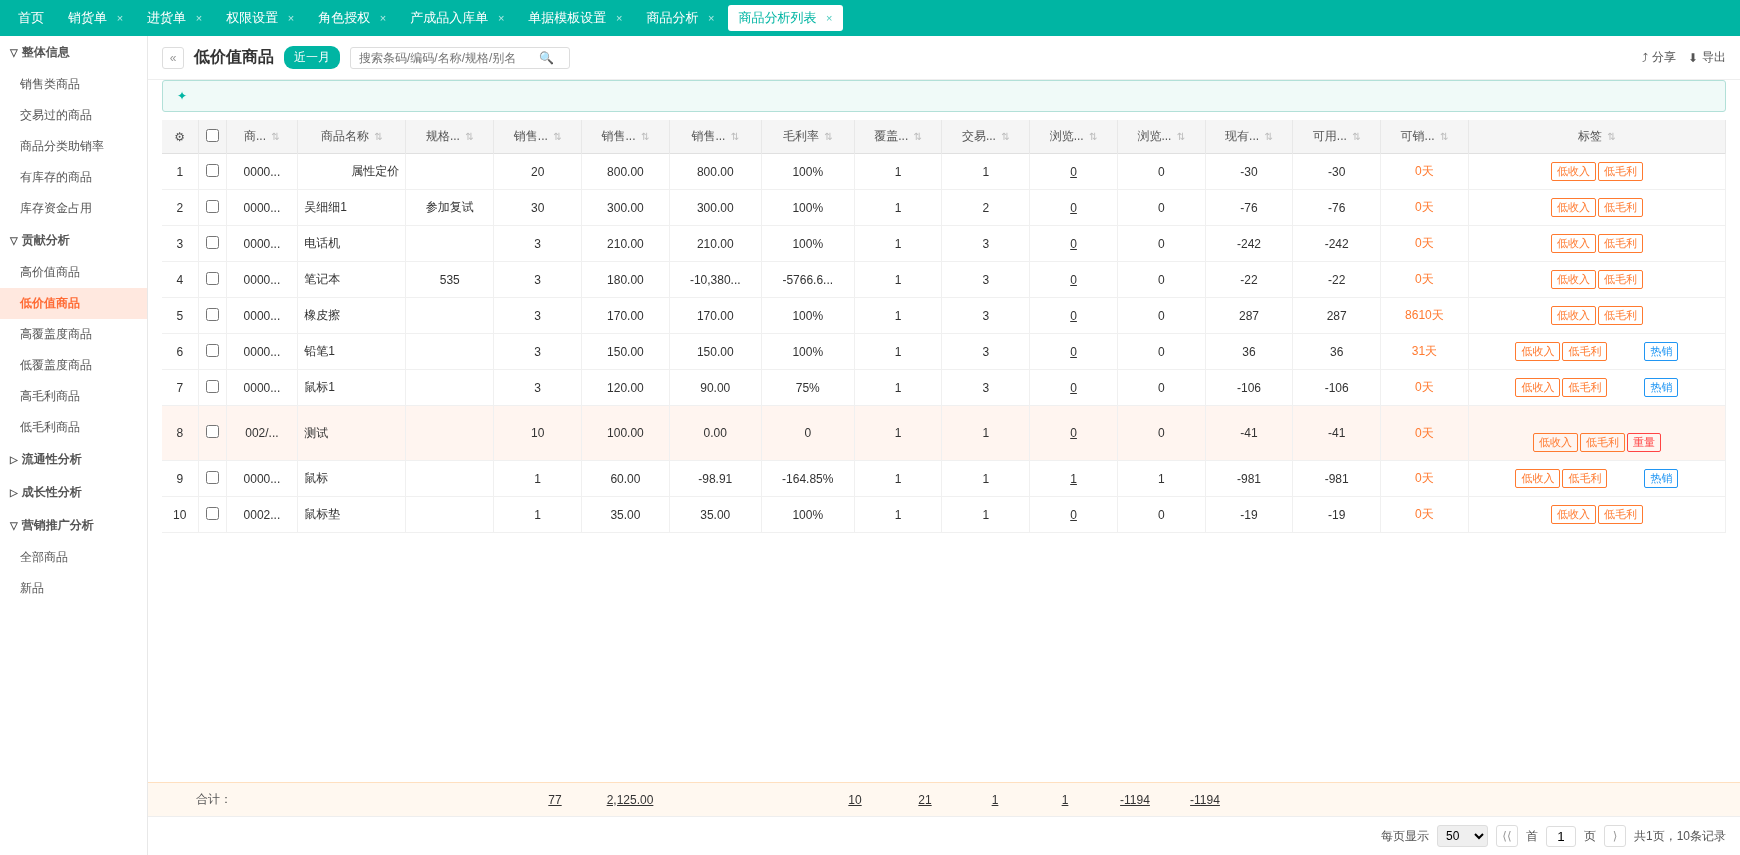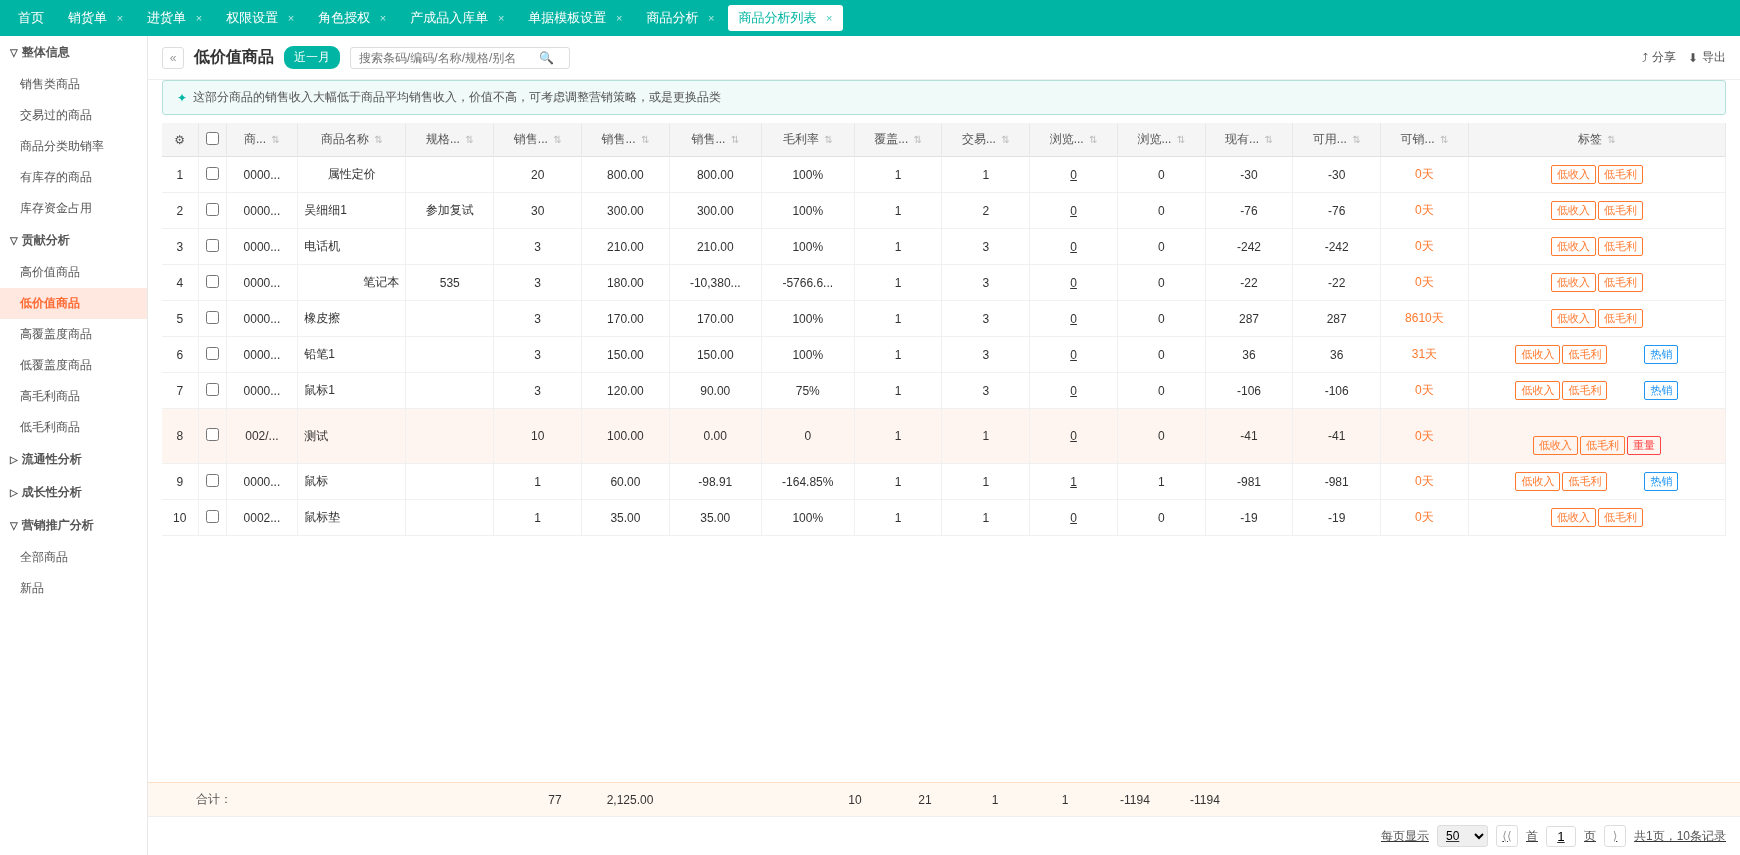--- a/index.html
+++ b/index.html
@@ -216,34 +216,34 @@
       padding-right: 10px;
     }
     .footer-cells {
       display: flex;
       flex: 1;
     }
     .footer-cell {
       text-align: center;
       padding: 0 6px;
       color: #333;
+      text-decoration: underline;
     }
 
     
     .pagination-bar {
       display: flex;
       align-items: center;
       justify-content: flex-end;
       padding: 8px 14px;
       border-top: 1px solid #eee;
       gap: 8px;
       font-size: 12px;
       flex-shrink: 0;
       background: #fff;
-      text-decoration: underline;
     }
     .pagination-bar .page-size-label { color: #555; }
     .page-size-select {
       border: 1px solid #ddd;
       border-radius: 3px;
       padding: 2px 4px;
       font-size: 12px;
     }
     .page-nav-btn {
       width: 22px; height: 22px;
@@ -339,21 +339,20 @@
         </div>
         <div class="action-btn">
           <span>⬇</span>
           <span>导出</span>
         </div>
       </div>
     </div>
 
     <div class="info-banner">
       <span class="info-icon">✦</span>
-      <span>这部分商品的销售收入大幅低于商品平均销售收入，价值不高，可考虑调整营销策略，或是更换品类</span>
     </div>
 
     <div class="table-container">
       <table>
         <thead>
           <tr>
             <th>⚙</th>
             <th><input type="checkbox" style=""></th>
             <th>商... <span class="sort-icon">⇅</span></th>
             <th>商品名称 <span class="sort-icon">⇅</span></th>
@@ -370,21 +369,21 @@
             <th>可用... <span class="sort-icon">⇅</span></th>
             <th>可销... <span class="sort-icon">⇅</span></th>
             <th>标签 <span class="sort-icon">⇅</span></th>
           </tr>
         </thead>
         <tbody id="table-body">
         <tr>
     <td class="num-cell">1</td>
     <td class="checkbox-cell"><input type="checkbox" style=""></td>
     <td>0000...</td>
-    <td style="text-align:center">属性定价</td>
+    <td style="text-align:right">属性定价</td>
     <td></td>
     <td>20</td>
     <td>800.00</td>
     <td>800.00</td>
     <td>100%</td>
     <td>1</td>
     <td>1</td>
     <td><span class="underline">0</span></td>
     <td>0</td>
     <td>-30</td>
@@ -427,21 +426,21 @@
     <td>0</td>
     <td>-242</td>
     <td>-242</td>
     <td class="days-orange">0天</td>
     <td><span class="tag tag-orange">低收入</span><span class="tag tag-orange">低毛利</span></td>
   </tr>
             <tr>
     <td class="num-cell">4</td>
     <td class="checkbox-cell"><input type="checkbox" style=""></td>
     <td>0000...</td>
-    <td style="text-align:right">笔记本</td>
+    <td style="text-align:left">笔记本</td>
     <td>535</td>
     <td>3</td>
     <td>180.00</td>
     <td>-10,380...</td>
     <td>-5766.6...</td>
     <td>1</td>
     <td>3</td>
     <td><span class="underline">0</span></td>
     <td>0</td>
     <td>-22</td>

